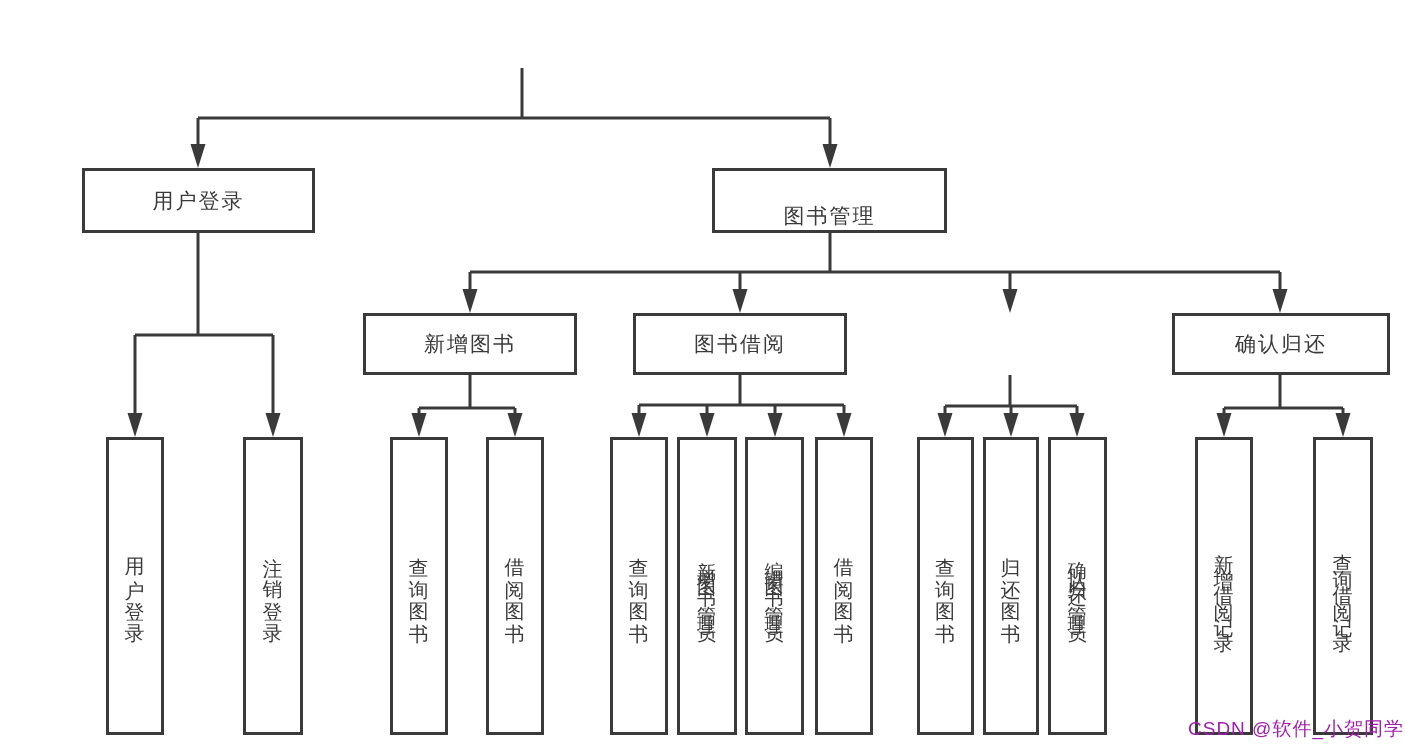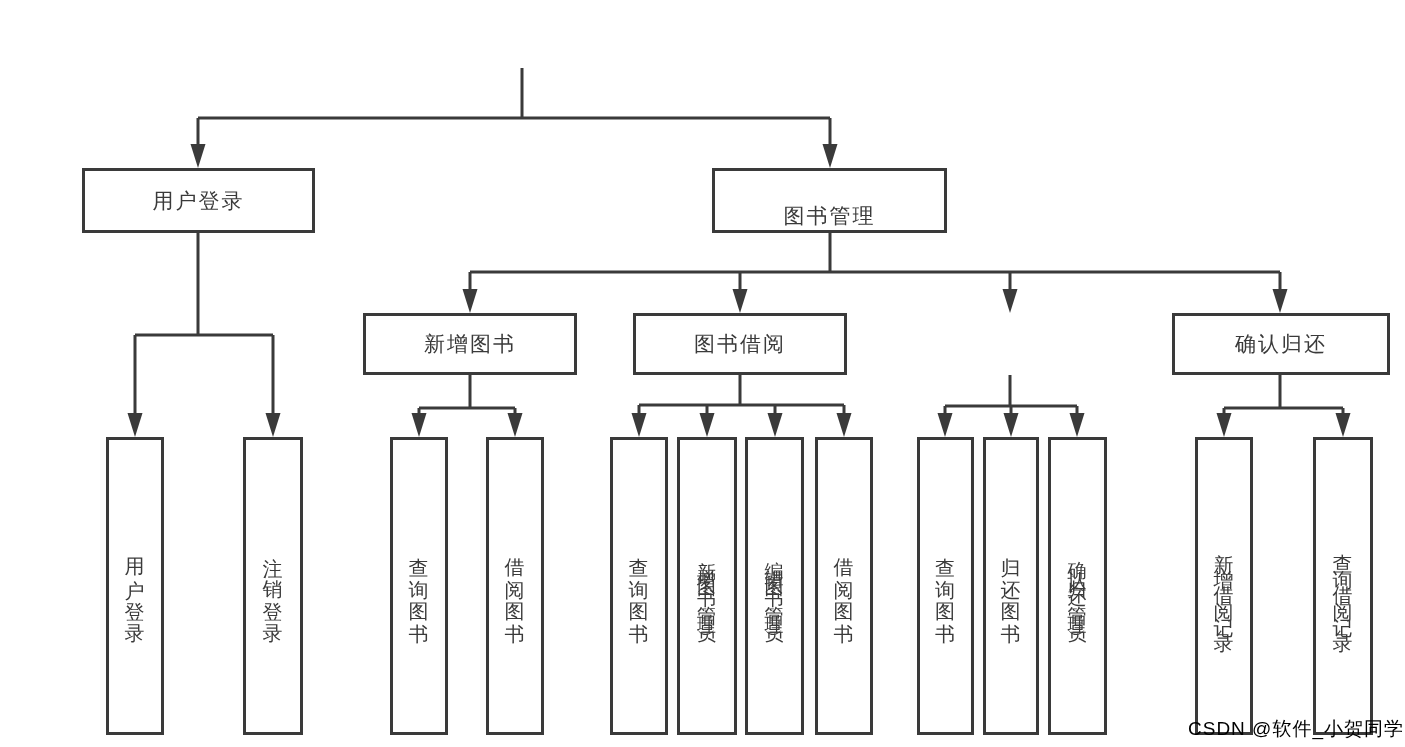--- a/index.html
+++ b/index.html
@@ -16,21 +16,21 @@
   }
   .h-label{font-size:21px;letter-spacing:2px;white-space:nowrap;}
   .v-label{
     writing-mode:vertical-rl;font-size:20px;white-space:nowrap;line-height:1;
   }
   .sp4{letter-spacing:22px;}
   .sp6{letter-spacing:16px;}
   .sp9{letter-spacing:9px;font-size:19px;}
   .watermark{
     position:absolute;left:1188px;top:716px;font-size:19px;letter-spacing:1px;
-    color:#000000;white-space:nowrap;z-index:5;
+    color:#a21caf;white-space:nowrap;z-index:5;
   }
 </style>
 </head>
 <body>
 
 <div class="stage">
 
   <svg class="connectors" viewBox="0 0 1405 747" xmlns="http://www.w3.org/2000/svg">
     <g>
       <path d="M522,68 V118 M198,118 H830 M198,118 V146 M830,118 V146"></path>

